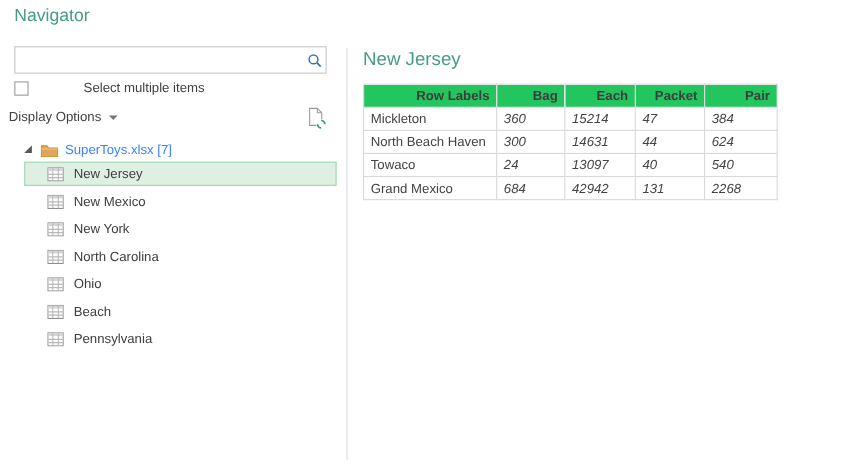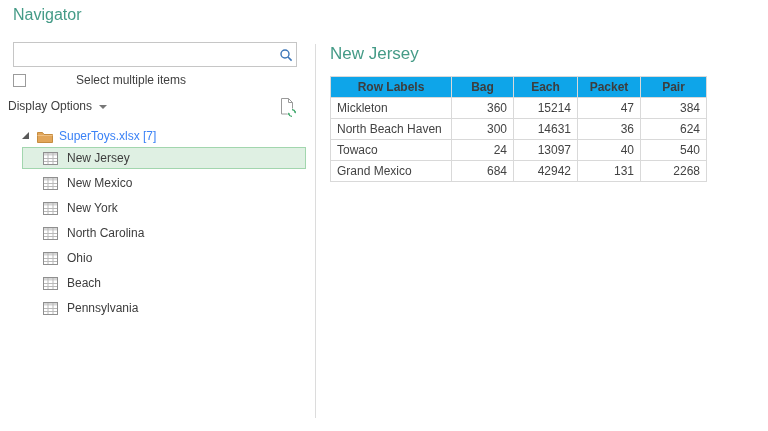--- a/index.html
+++ b/index.html
@@ -39,23 +39,23 @@
   .tree-item.selected { background:#dff0e3; border-color:#a2d6ae; }
   .sheet-icon { display:inline-flex; margin-right:9px; }
   .tree-label { font-size:12px; color:#3d3d3d; white-space:nowrap; }
 
   
   .preview-title { left:330px; top:44px; font-size:17px; font-weight:400; color:#459b87; }
 
   .preview-table { left:330px; top:76px; border-collapse:collapse; table-layout:fixed;
                    font-size:12px; color:#434343; }
   .preview-table th, .preview-table td { border:1px solid #d9d9d9; padding:3px 6px; height:21px; overflow:hidden; white-space:nowrap; }
-  .preview-table th { text-align:center; font-weight:700; background:#0ea5e9; color:#3d3d3d; }
+  .preview-table th { text-align:right; font-weight:700; background:#22c55e; color:#3d3d3d; }
   .preview-table td.label-cell { text-align:left; font-style:normal; }
-  .preview-table td.num-cell { text-align:right; }
+  .preview-table td.num-cell { text-align:left; font-style:italic; }
 </style>
 </head>
 <body>
 
 <div class="abs dialog-title">Navigator</div>
 
 <div class="abs search-box">
   <input type="text" placeholder="" value="" style="">
   <span class="mag">
     <svg width="14" height="14" viewBox="0 0 14 14">
@@ -222,21 +222,21 @@
         <td class="label-cell">Mickleton</td>
         <td class="num-cell">360</td>
         <td class="num-cell">15214</td>
         <td class="num-cell">47</td>
         <td class="num-cell">384</td>
       </tr>
       <tr>
         <td class="label-cell">North Beach Haven</td>
         <td class="num-cell">300</td>
         <td class="num-cell">14631</td>
-        <td class="num-cell">36</td>
+        <td class="num-cell">44</td>
         <td class="num-cell">624</td>
       </tr>
       <tr>
         <td class="label-cell">Towaco</td>
         <td class="num-cell">24</td>
         <td class="num-cell">13097</td>
         <td class="num-cell">40</td>
         <td class="num-cell">540</td>
       </tr>
       <tr>

